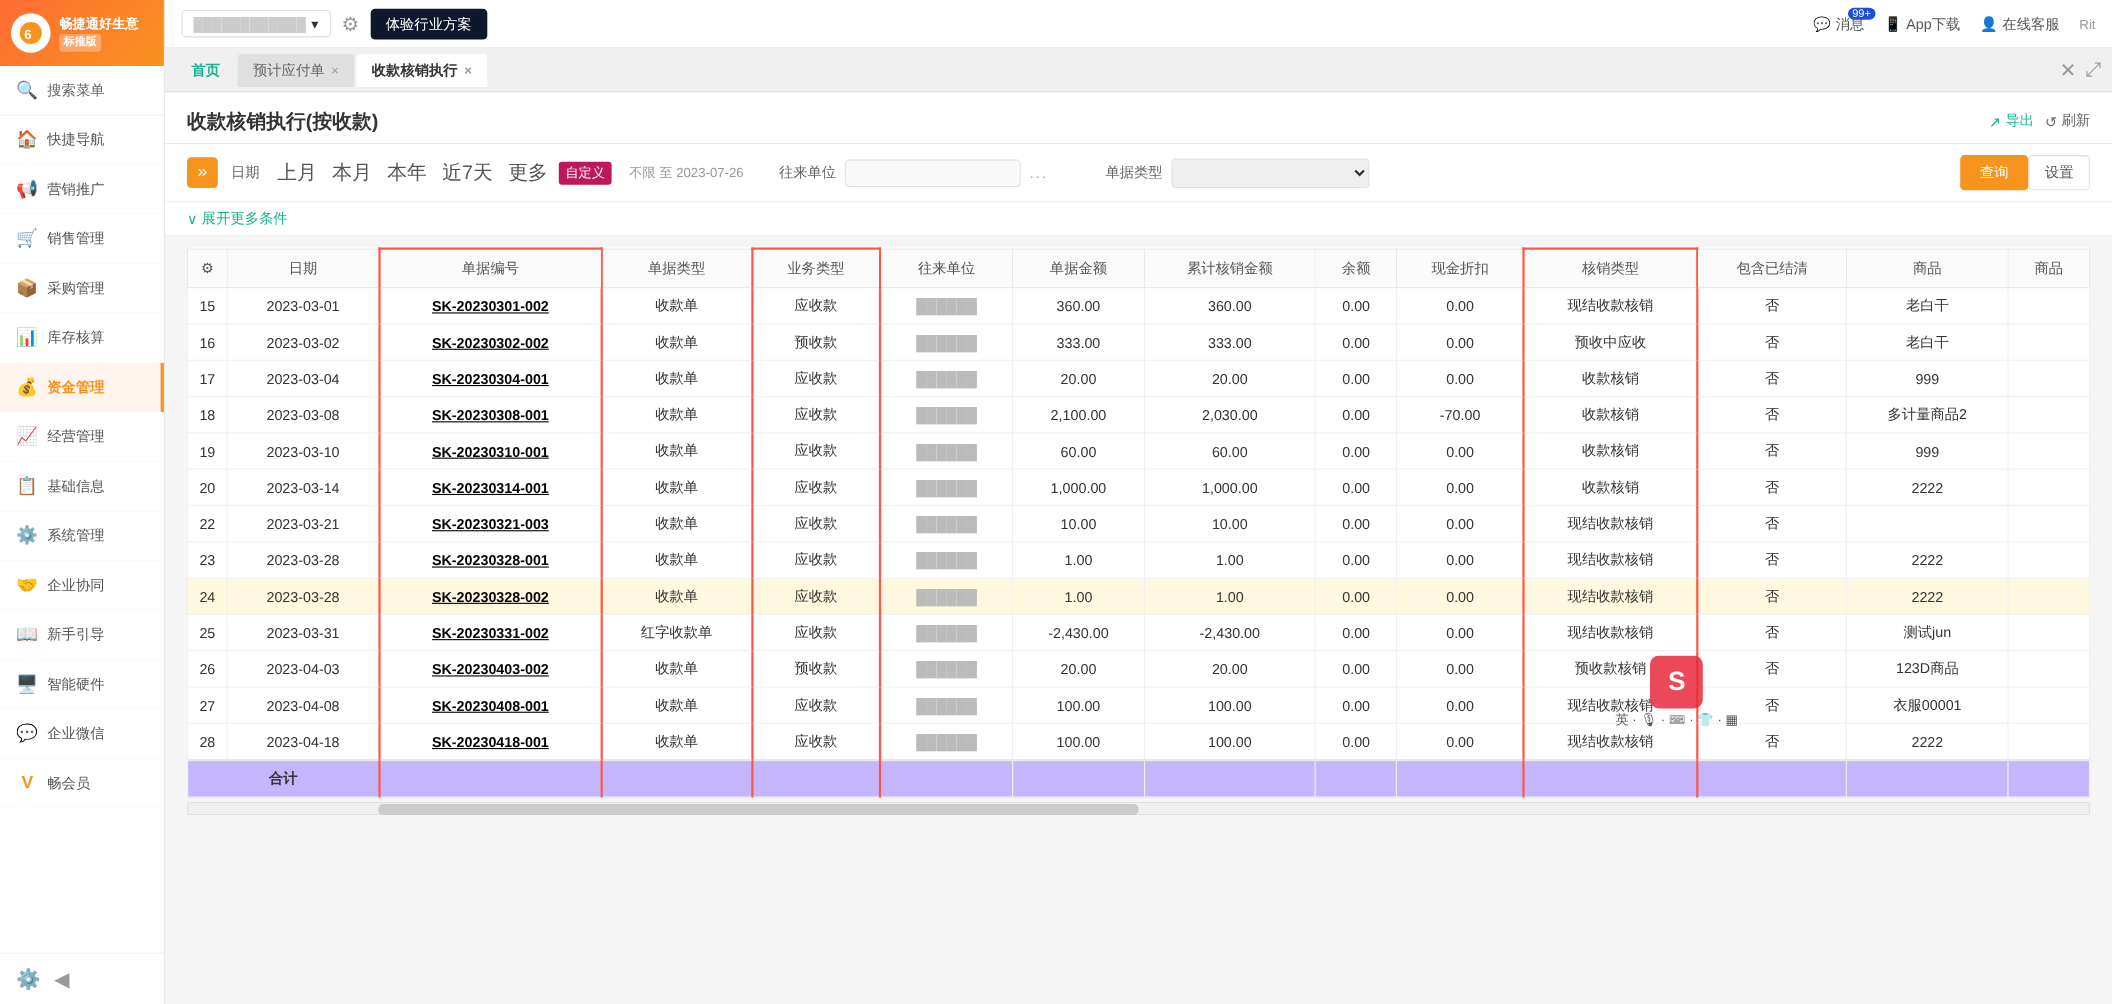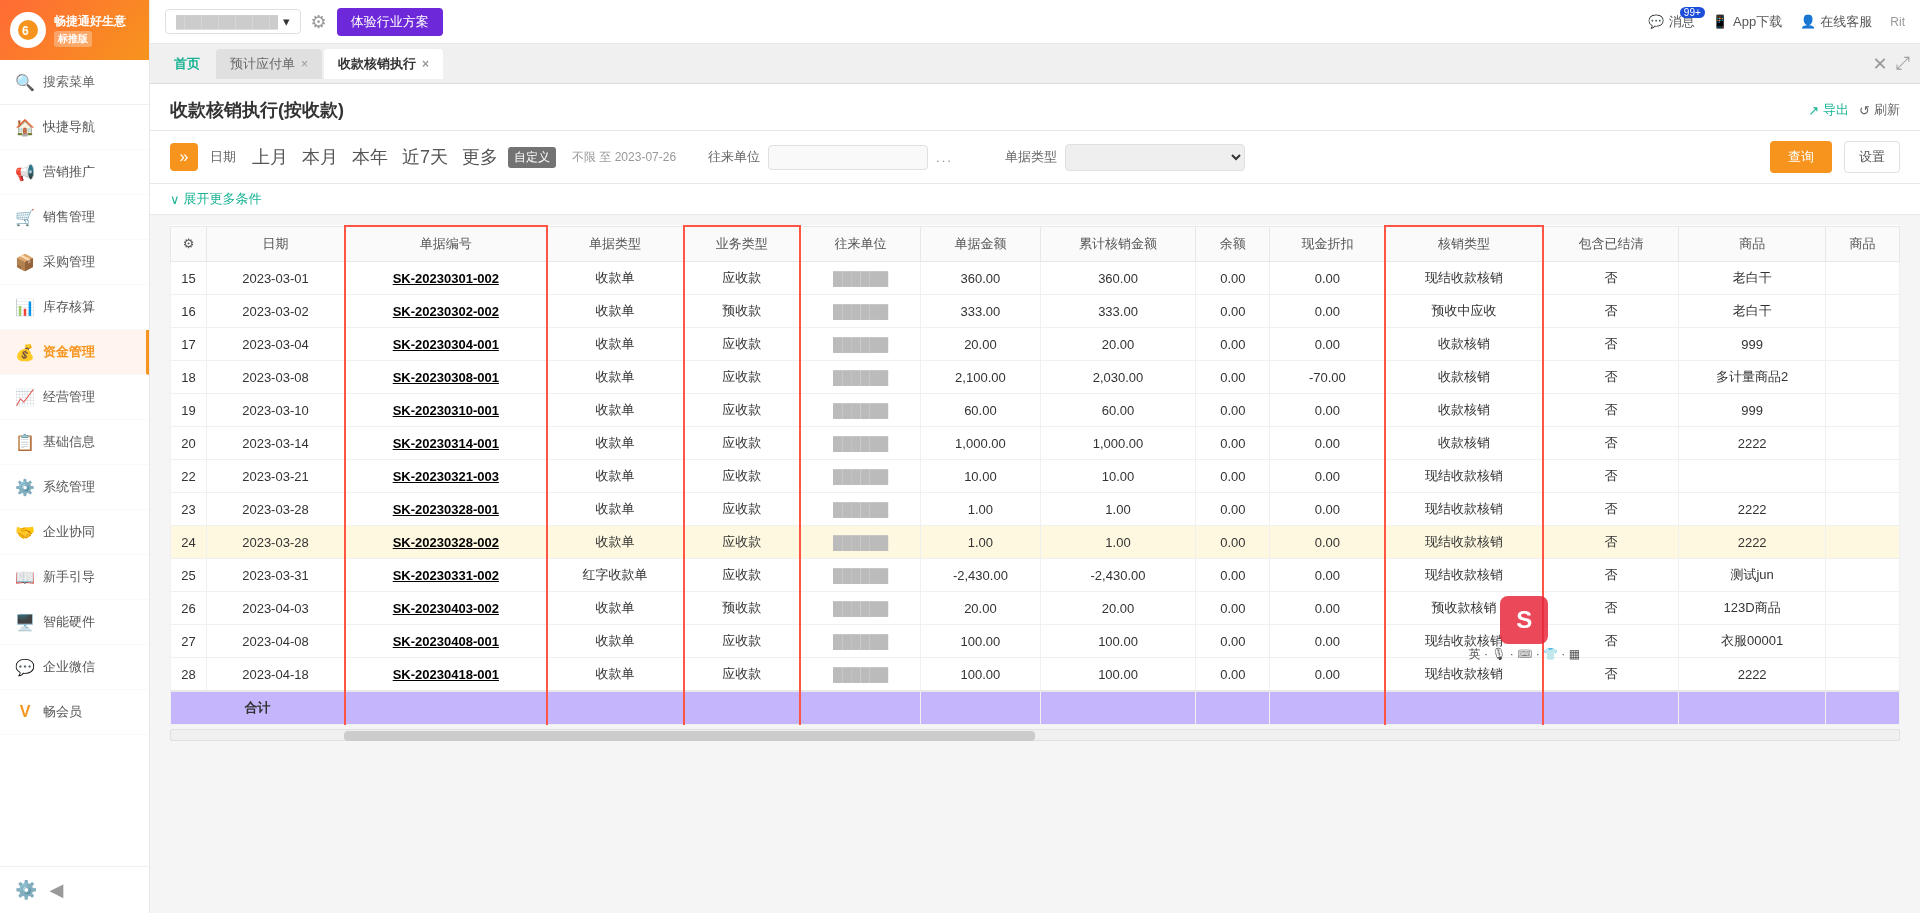--- a/index.html
+++ b/index.html
@@ -22,21 +22,21 @@
     .sidebar-bottom { margin-top: auto; display: flex; align-items: center; padding: 12px 15px; border-top: 1px solid #f0f0f0; gap: 12px; }
     .sidebar-bottom-icon { font-size: 18px; cursor: pointer; color: #999; }
 
     
     .main-content { flex: 1; display: flex; flex-direction: column; overflow: hidden; }
 
     
     .topbar { height: 44px; background: #fff; border-bottom: 1px solid #e8e8e8; display: flex; align-items: center; padding: 0 15px; gap: 10px; }
     .topbar-selector { display: flex; align-items: center; gap: 5px; padding: 4px 10px; border: 1px solid #e0e0e0; border-radius: 4px; cursor: pointer; color: #333; font-size: 13px; }
     .topbar-gear { font-size: 18px; color: #999; cursor: pointer; }
-    .topbar-btn { background: #6d28d9; color: #fff; border: none; border-radius: 4px; padding: 5px 14px; font-size: 13px; cursor: pointer; }
+    .topbar-btn { background: #0f172a; color: #fff; border: none; border-radius: 4px; padding: 5px 14px; font-size: 13px; cursor: pointer; }
     .topbar-right { margin-left: auto; display: flex; align-items: center; gap: 18px; color: #555; font-size: 13px; }
     .topbar-msg { position: relative; display: flex; align-items: center; gap: 4px; cursor: pointer; }
     .msg-badge { position: absolute; top: -6px; right: -10px; background: #1d4ed8; color: #fff; font-size: 10px; border-radius: 10px; padding: 0 4px; min-width: 18px; text-align: left; }
     .topbar-link { display: flex; align-items: center; gap: 4px; cursor: pointer; color: #555; }
     .topbar-user { color: #999; font-size: 12px; text-align: center; }
 
     
     .tabs-bar { height: 40px; background: #f0f0f0; display: flex; align-items: center; padding: 0 10px; gap: 2px; border-bottom: 1px solid #ddd; }
     .tab { display: flex; align-items: center; padding: 6px 14px; border-radius: 4px 4px 0 0; font-size: 13px; cursor: pointer; gap: 6px; background: #e0e0e0; color: #666; }
     .tab.active { background: #fff; color: #333; font-weight: bold; }
@@ -54,21 +54,21 @@
     .page-header-actions { display: flex; gap: 10px; }
     .btn-export { display: flex; align-items: center; gap: 4px; color: #1ab394; font-size: 13px; cursor: pointer; }
     .btn-refresh { display: flex; align-items: center; gap: 4px; color: #666; font-size: 13px; cursor: pointer; }
 
     
     .filter-bar { background: #fff; padding: 10px 20px; border-bottom: 1px solid #e8e8e8; display: flex; align-items: center; gap: 12px; flex-wrap: wrap; }
     .filter-expand { width: 28px; height: 28px; background: #f7941d; color: #fff; border: none; border-radius: 4px; cursor: pointer; font-size: 16px; display: flex; align-items: center; justify-content: center; }
     .filter-label { color: #666; font-size: 13px; white-space: nowrap; }
     .filter-date-options { display: flex; gap: 6px; align-items: center; }
     .filter-date-btn { font-size: 18px; color: #555; cursor: pointer; padding: 2px 4px; }
-    .filter-custom { background: #737373; color: #fff; font-size: 12px; padding: 2px 6px; border-radius: 3px; cursor: pointer; }
+    .filter-custom { background: #be185d; color: #fff; font-size: 12px; padding: 2px 6px; border-radius: 3px; cursor: pointer; }
     .filter-date-range { font-size: 12px; color: #999; }
     .filter-partner { display: flex; align-items: center; gap: 8px; }
     .filter-input { border: 1px solid #e0e0e0; border-radius: 4px; padding: 4px 8px; font-size: 13px; width: 160px; color: #333; }
     .filter-dots { color: #999; letter-spacing: 2px; }
     .filter-type { display: flex; align-items: center; gap: 8px; }
     .filter-select { border: 1px solid #e0e0e0; border-radius: 4px; padding: 4px 8px; font-size: 13px; width: 180px; color: #333; }
     .btn-query { background: #f7941d; color: #fff; border: none; border-radius: 4px; padding: 6px 18px; font-size: 13px; cursor: pointer; }
     .btn-setting { background: #fff; color: #555; border: 1px solid #e0e0e0; border-radius: 4px; padding: 6px 14px; font-size: 13px; cursor: pointer; }
     .btn-expand-more { color: #1ab394; font-size: 13px; cursor: pointer; display: flex; align-items: center; gap: 4px; margin: 0 auto; }
 
@@ -263,21 +263,21 @@
           <span class="filter-label">往来单位</span>
           <input class="filter-input" type="text" value="" style="color: rgb(187, 187, 187); background: rgb(249, 249, 249);">
           <span class="filter-dots">...</span>
         </div>
         <div class="filter-type" style="margin-left:40px;">
           <span class="filter-label">单据类型</span>
           <select class="filter-select">
             <option value=""></option>
           </select>
         </div>
-        <div style="margin-left:auto;display:flex;gap:12px;">
+        <div style="margin-left:auto;display:flex;gap:0;">
           <button class="btn-query">查询</button>
           <button class="btn-setting">设置</button>
         </div>
       </div>
       <div style="background:#fff;padding:6px 20px;border-bottom:1px solid #e8e8e8;">
         <div class="btn-expand-more">
           <span>∨</span>
           <span>展开更多条件</span>
         </div>
       </div>

